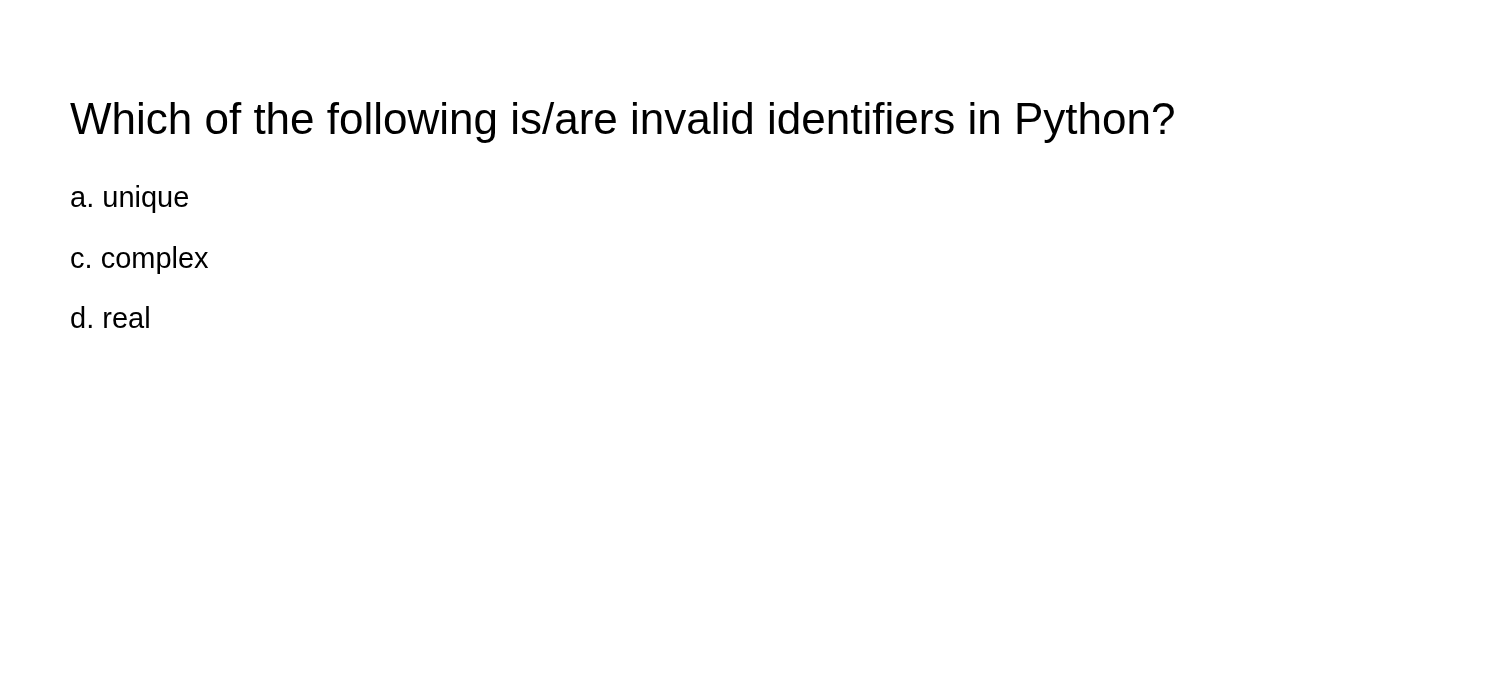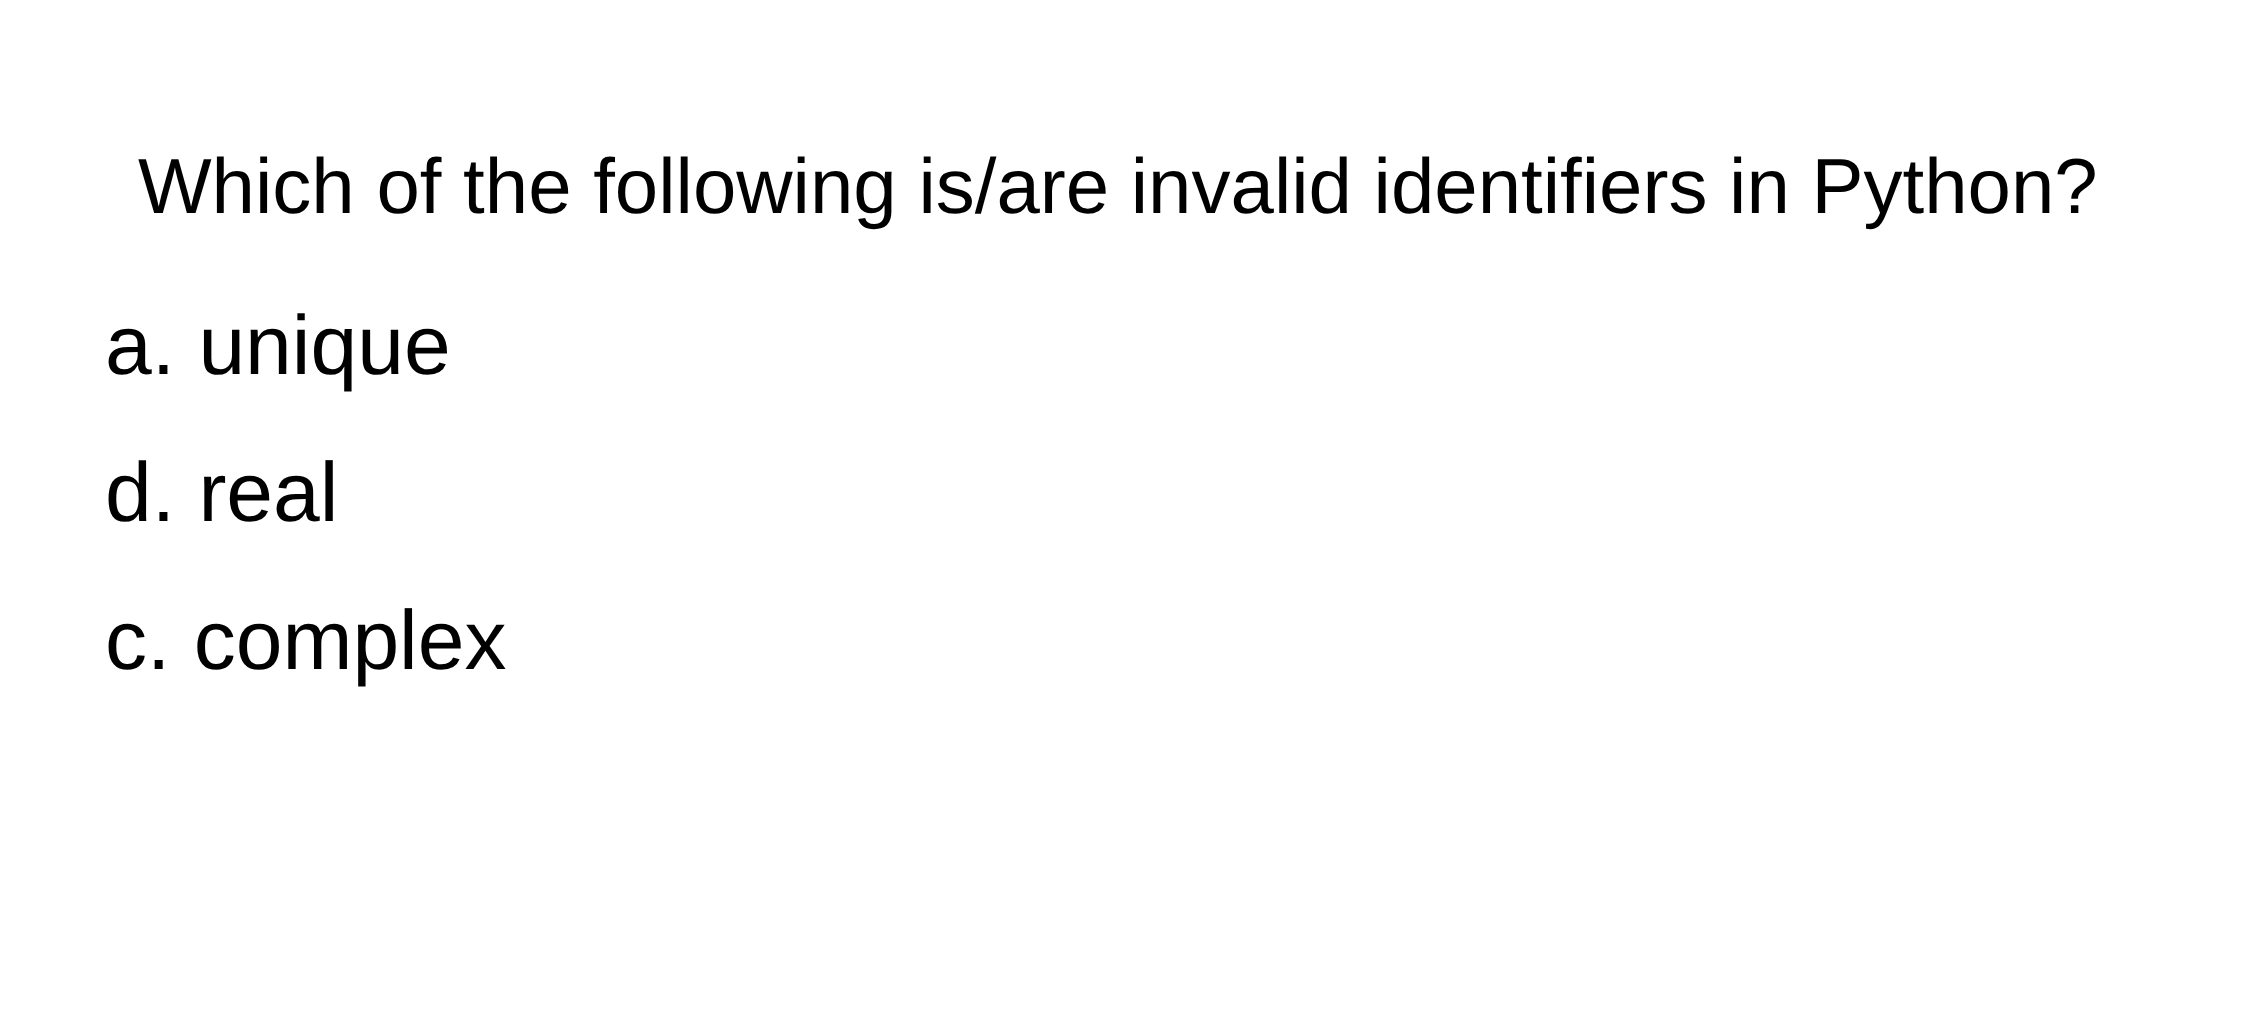--- a/index.html
+++ b/index.html
@@ -9,48 +9,47 @@
     }
     body {
       width: 1500px;
       height: 688px;
       background: #ffffff;
       font-family: -apple-system, BlinkMacSystemFont, "Segoe UI", Helvetica, Arial, sans-serif;
       color: #000000;
       padding: 80px 70px 0 70px;
     }
     .question {
-      font-size: 52px;
+      font-size: 44px;
       line-height: 1.75;
       font-weight: 400;
       margin-bottom: 20px;
-      margin-left: 22px;
     }
     .options {
       display: flex;
       flex-direction: column;
       gap: 20px;
     }
     .option {
-      font-size: 56px;
+      font-size: 29px;
       line-height: 1.4;
       font-weight: 400;
     }
   </style>
 </head>
 <body>
 
 <div class="question">Which of the following is/are invalid identifiers in Python?</div>
 
 <div class="options">
   <div class="option">
     <span>a.</span>
     <span>unique</span>
   </div>
   <div class="option">
+    <span>c.</span>
+    <span>complex</span>
+  </div>
+  <div class="option">
     <span>d.</span>
     <span>real</span>
-  </div>
-  <div class="option">
-    <span>c.</span>
-    <span>complex</span>
   </div>
 </div>
 
 </body></html>

